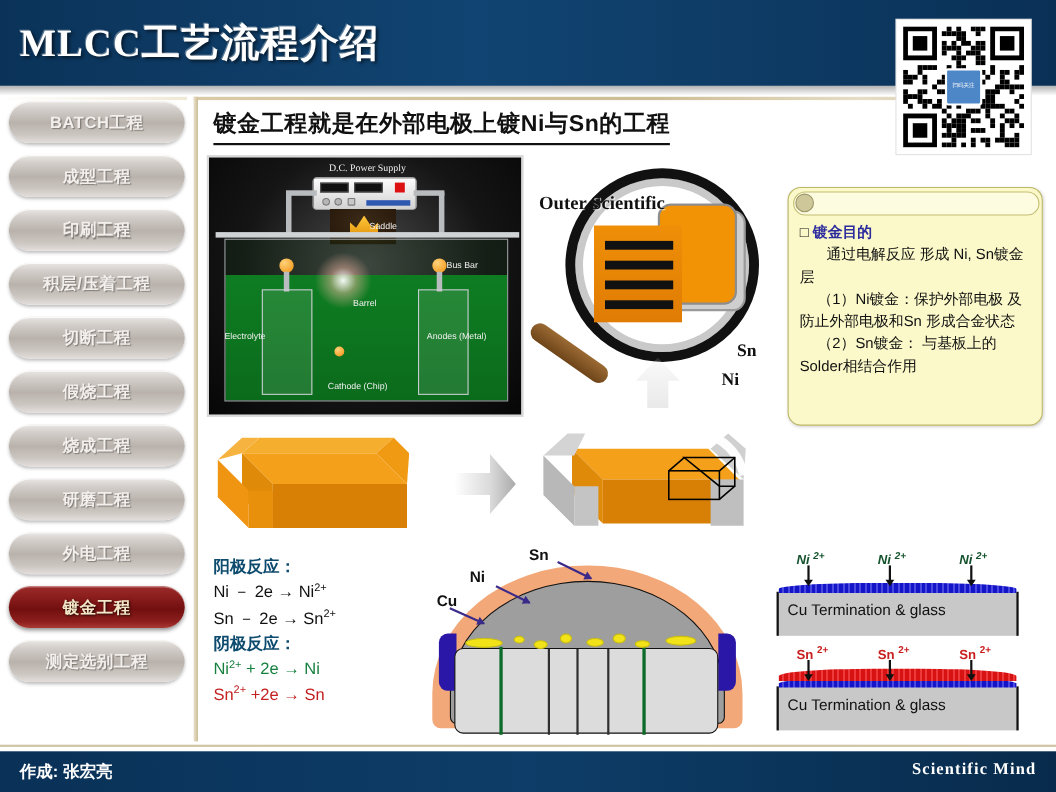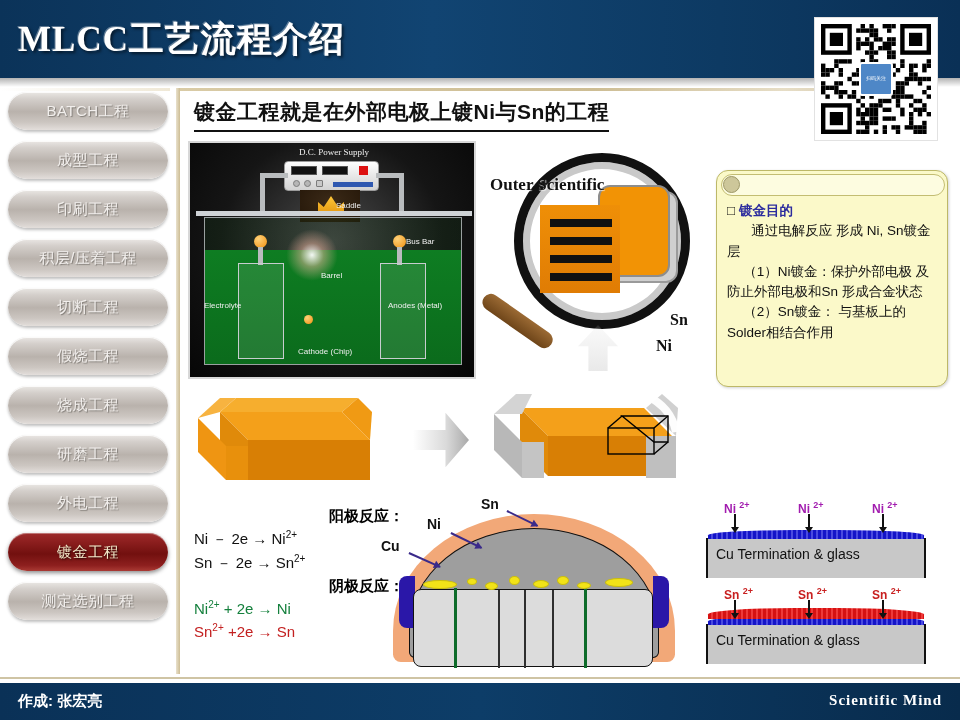--- a/index.html
+++ b/index.html
@@ -60,21 +60,21 @@
   .nav-btn {
     position: relative;
     width: 160px; height: 38px; margin: 0 auto 11px auto;
     border-radius: 19px;
     background: linear-gradient(to bottom, #eae7e4 0%, #d4cfcb 18%, #b9b2ac 52%, #ccc6c1 80%, #e3dedb 100%);
     box-shadow: 0 2px 3px rgba(0,0,0,.25), inset 0 1px 0 rgba(255,255,255,.8);
     display:flex; align-items:center; justify-content:center;
     cursor: pointer;
   }
   .nav-btn span {
-    font-size: 15px; font-weight: normal; color: #f2efed;
+    font-size: 15px; font-weight: bold; color: #f2efed;
     text-shadow: 1px 1px 1px rgba(120,115,110,.9);
     letter-spacing: .5px;
   }
   .nav-btn.active {
     background: linear-gradient(to bottom, #9c2c2c 0%, #8f2020 20%, #72100f 55%, #8d1f1e 85%, #aa3a34 100%);
     box-shadow: 0 2px 4px rgba(0,0,0,.45), inset 0 1px 0 rgba(255,255,255,.35);
   }
   .nav-btn.active span {
     color: #f3e9c9; text-shadow: 1px 1px 2px rgba(0,0,0,.75);
   }
@@ -199,21 +199,21 @@
   .chip3d { position:absolute; }
   .arrow-grey {
     position:absolute; left:227px; top:315px; width:56px; height:62px;
     background: linear-gradient(to right, #ffffff 0%, #d9d9d9 60%, #a9a9a9 100%);
     clip-path: polygon(0% 34%, 58% 34%, 58% 6%, 100% 50%, 58% 94%, 58% 66%, 0% 66%);
   }
 
   
   .reactions { position:absolute; left:8px; top:410px; width:210px; }
   .rx { font-size:15px; line-height:1.55; white-space:nowrap; font-family:"Liberation Sans",sans-serif; }
-  .rx.hd { font-weight:bold; color:#000000;text-align:right; }
+  .rx.hd { font-weight:bold; color:#0c4a6e; }
   .rx.blk { color:#111; }
   .rx.blu { color:#15803d; }
   .rx.red { color:#c32020; }
   .rx sup { font-size:10px; }
 
   
   .xsec { position:absolute; left:195px; top:400px; width:310px; height:180px; }
   .xsec-dome {
     position:absolute; left:12px; top:20px; width:282px; height:148px;
     background:#f2a878; border-radius: 145px 145px 8px 8px / 120px 120px 8px 8px;
@@ -252,21 +252,21 @@
     position:absolute; left:2px; top:14px; width:216px; height:9px;
     background: repeating-linear-gradient(90deg,#1414c8 0 3px,#4a4ae0 3px 5px);
     border-radius: 40% 40% 0 0 / 60% 60% 0 0;
   }
   .layer-red {
     position:absolute; left:2px; top:6px; width:216px; height:11px;
     background: repeating-linear-gradient(90deg,#d61212 0 3px,#ee3a3a 3px 5px);
     border-radius: 40% 40% 0 0 / 60% 60% 0 0;
   }
   .ion { position:absolute; font-size:12px; font-weight:bold; white-space:nowrap; }
-  .ion.ni { color:#a21caf; }
+  .ion.ni { color:#14532d;font-style:italic; }
   .ion.sn { color:#c82020; }
   .ion sup { font-size:9px; }
   .ion-arrow { position:absolute; width:1.6px; height:14px; background:#111; }
   .ion-arrow::after {
     content:""; position:absolute; left:-3px; bottom:-5px;
     border-top:6px solid #111; border-left:4px solid transparent; border-right:4px solid transparent;
   }
 
   
   .footer {
@@ -675,21 +675,21 @@
       </div>
       <div class="blob" style="left:42px;top:86px;width:34px;height:9px;"></div>
       <div class="blob" style="left:86px;top:84px;width:10px;height:7px;"></div>
       <div class="blob" style="left:104px;top:88px;width:13px;height:8px;"></div>
       <div class="blob" style="left:128px;top:82px;width:11px;height:9px;"></div>
       <div class="blob" style="left:152px;top:86px;width:16px;height:8px;"></div>
       <div class="blob" style="left:176px;top:82px;width:12px;height:9px;"></div>
       <div class="blob" style="left:196px;top:88px;width:14px;height:7px;"></div>
       <div class="blob" style="left:224px;top:84px;width:28px;height:9px;"></div>
 
-      <div class="xlbl" style="left:0px;top:44px;">Cu</div>
+      <div class="xlbl" style="left:16px;top:44px;">Cu</div>
       <div class="xlbl" style="left:46px;top:22px;">Ni</div>
       <div class="xlbl" style="left:100px;top:2px;">Sn</div>
       <div class="xarrow" style="left:28px;top:58px;width:34px;transform:rotate(24deg);"></div>
       <div class="xarrow" style="left:70px;top:38px;width:34px;transform:rotate(26deg);"></div>
       <div class="xarrow" style="left:126px;top:16px;width:34px;transform:rotate(26deg);"></div>
     </div>
 
     <div class="panel" id="panel-0" style="left:520px;top:422px;width:240px;height:70px;">
         <div class="panel-base"></div>
         <div class="panel-base-lbl">Cu Termination &amp; glass</div>

